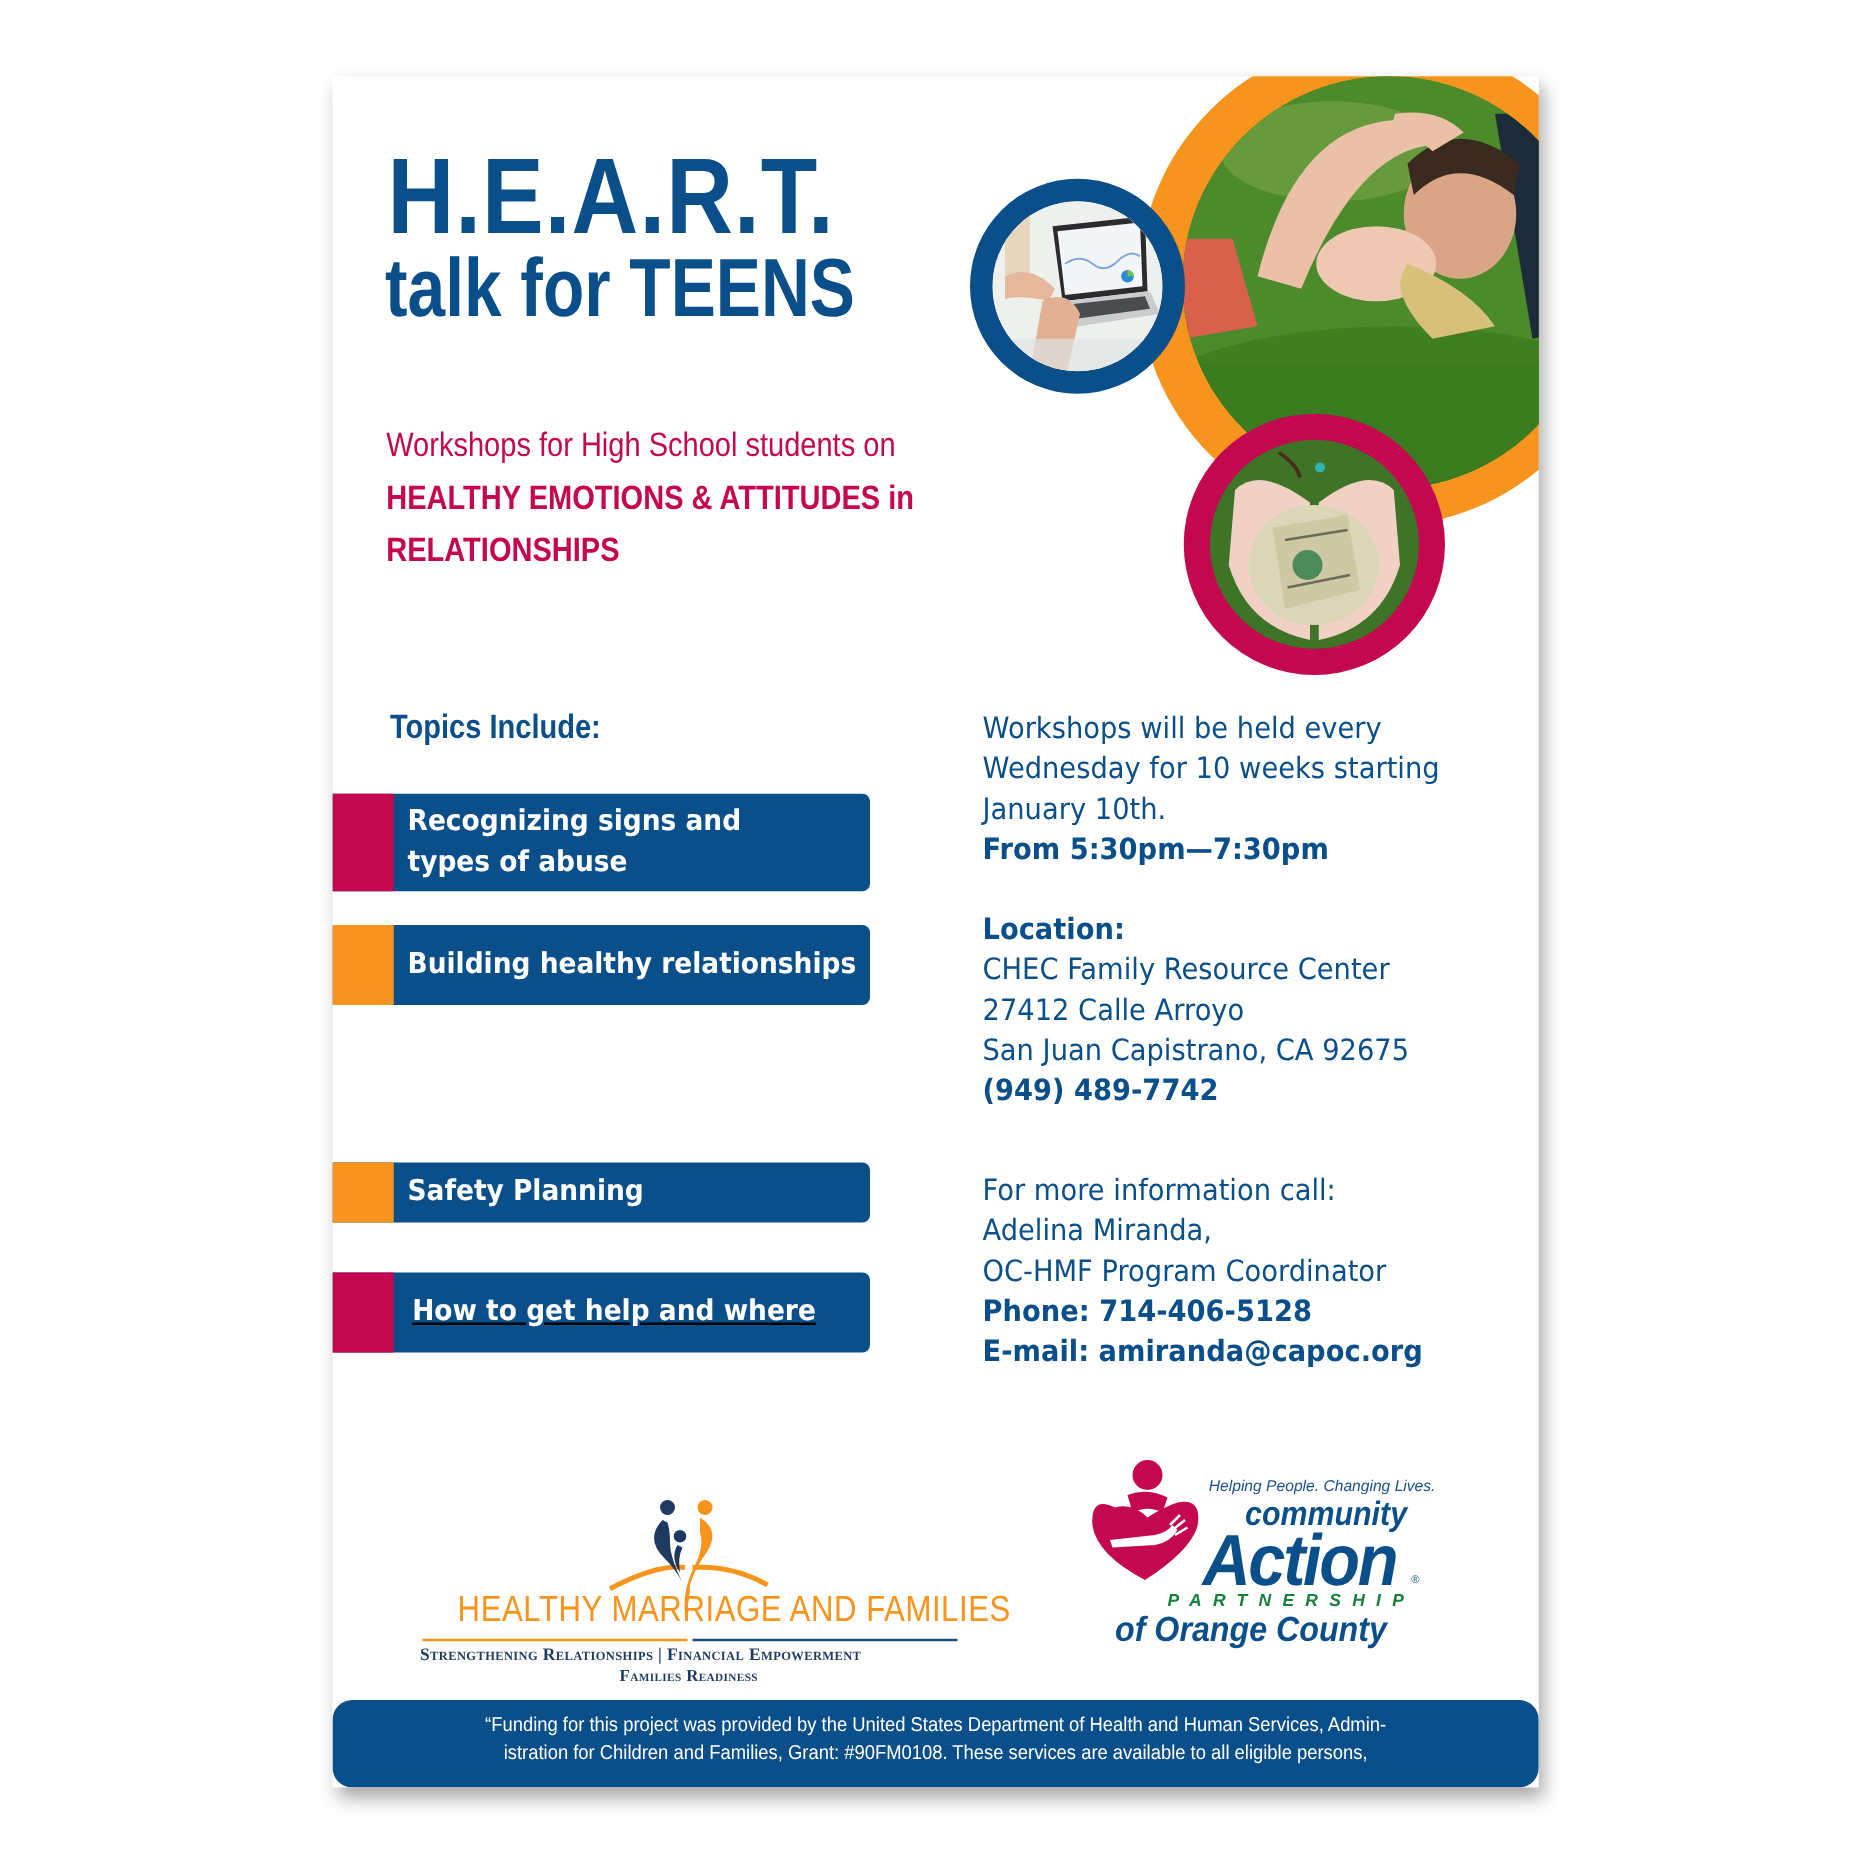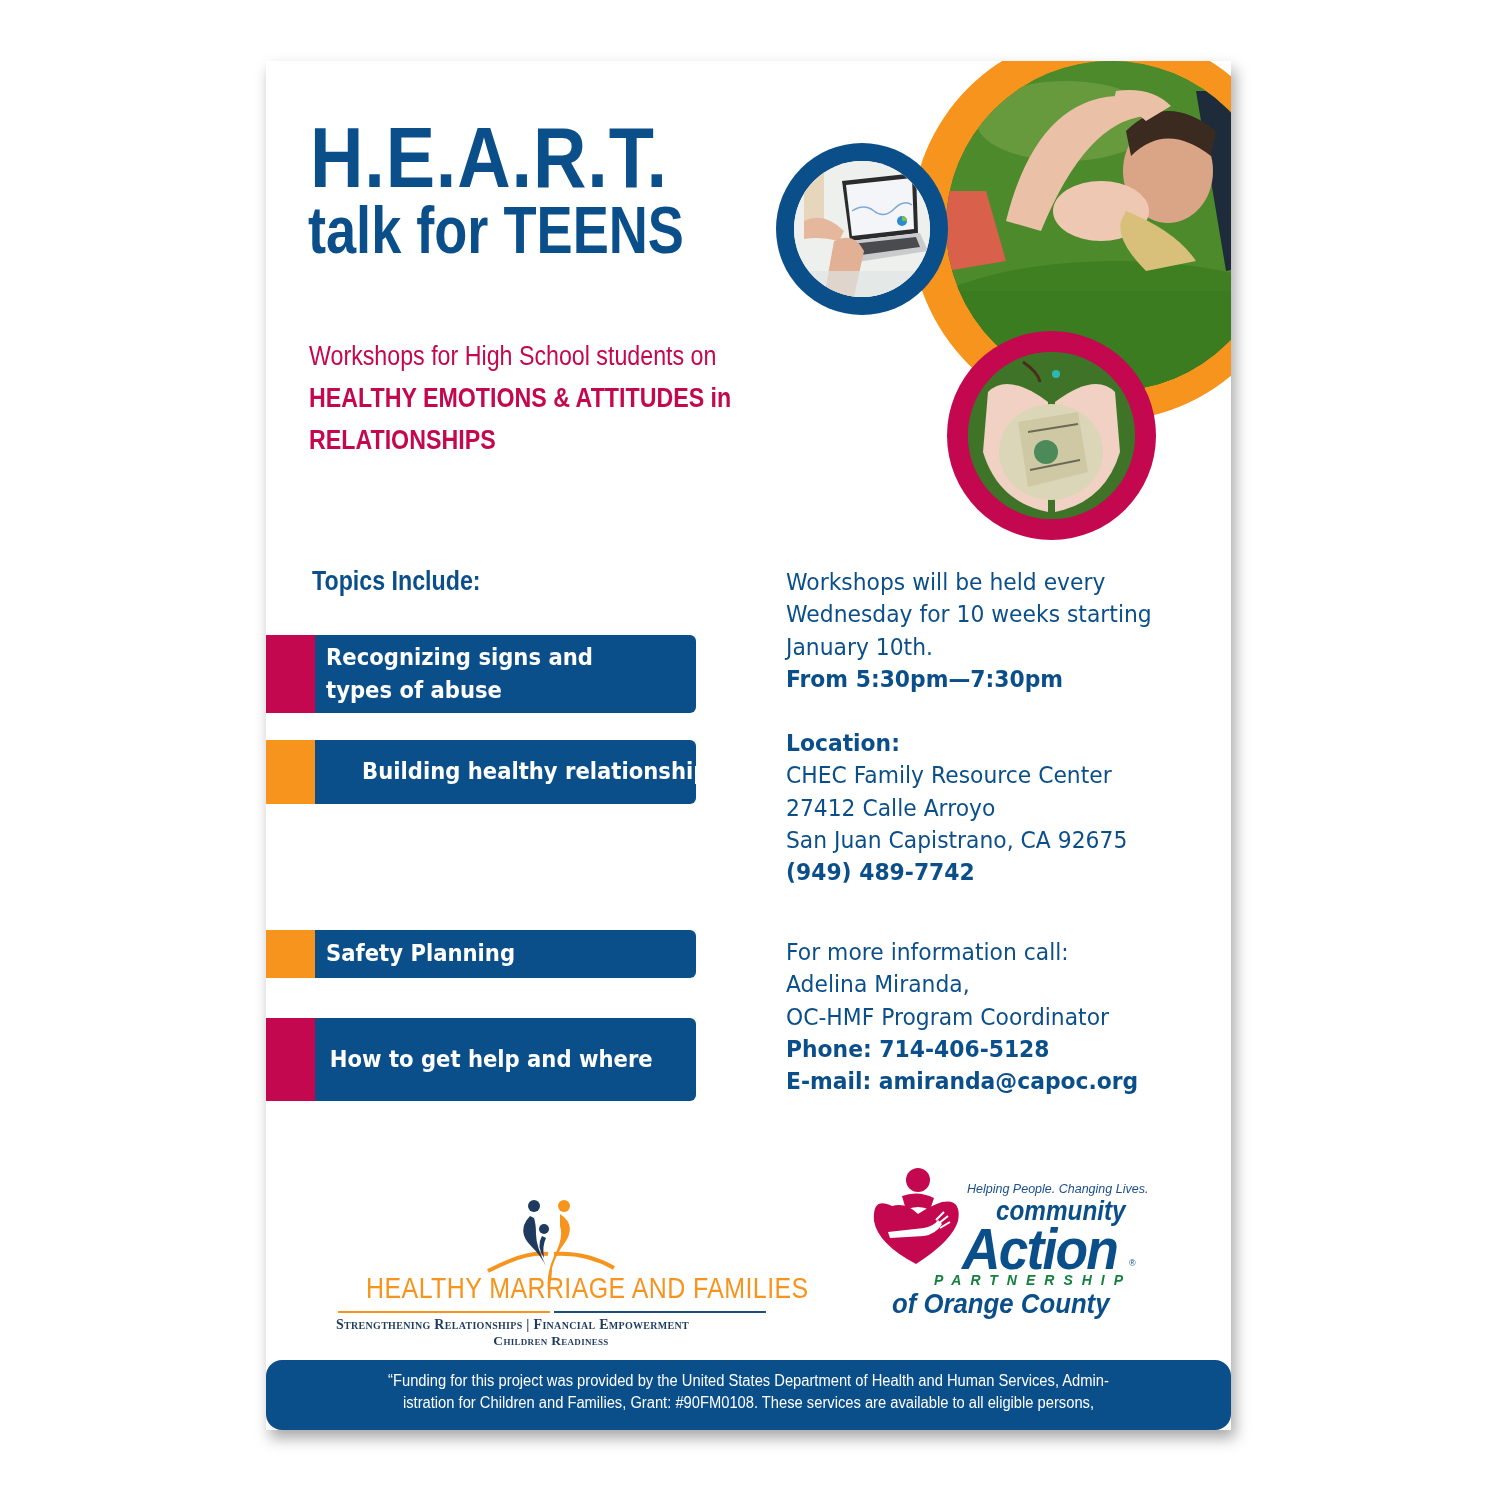--- a/index.html
+++ b/index.html
@@ -212,32 +212,32 @@
   <div class="abs topics-heading">Topics Include:</div>
 
   <div class="topic" style="top:574px; height:78px;">
     <div class="tab" style="background:#c3084f;"></div>
     <div class="label">
       <div>Recognizing signs and</div>
       <div>types of abuse</div>
     </div>
   </div>
 
-  <div class="topic" style="top:679px; height:64px;gap:36px;">
+  <div class="topic" style="top:679px; height:64px;">
     <div class="tab" style="background:#f7941d;"></div>
     <div class="label">Building healthy relationships</div>
   </div>
 
 
   <div class="topic" style="top:869px; height:48px;">
     <div class="tab" style="background:#f7941d;"></div>
     <div class="label">Safety Planning</div>
   </div>
 
-  <div class="topic" style="top:957px; height:83px;">
+  <div class="topic" style="top:957px; height:64px;text-decoration:underline;">
     <div class="tab" style="background:#c3084f;"></div>
     <div class="label" style="padding-left:16px;">How to get help and where</div>
   </div>
 
   <div class="abs info" style="top:505px;">
     <div>Workshops will be held every</div>
     <div>Wednesday for 10 weeks starting</div>
     <div>January 10th.</div>
     <div class="b">From 5:30pm—7:30pm</div>
   </div>
@@ -266,21 +266,21 @@
       <circle cx="78" cy="10" r="6" fill="#f7941d"></circle>
       <circle cx="58" cy="33" r="5" fill="#1f3a5f"></circle>
       <path d="M44 20 Q30 35 45 50 Q55 60 60 70 Q50 50 50 38 Q50 28 48 22 Z" fill="#1f3a5f"></path>
       <path d="M56 40 Q50 50 58 62 Q56 50 60 42 Z" fill="#1f3a5f"></path>
       <path d="M74 18 Q90 28 80 45 Q70 58 66 72 Q66 85 62 95 Q60 78 68 60 Q78 42 74 30 Z" fill="#f7941d"></path>
     </svg>
     <div class="hmf-title">HEALTHY MARRIAGE AND FAMILIES</div>
     <div class="hmf-rule-o"></div>
     <div class="hmf-rule-n"></div>
     <div class="hmf-tag1">Strengthening Relationships | Financial Empowerment</div>
-    <div class="hmf-tag2">Children Readiness</div>
+    <div class="hmf-tag2">Families Readiness</div>
   </div>
 
   <div class="abs cap-logo">
     <svg class="abs" style="left:2px; top:0;" width="92" height="100" viewBox="0 0 92 100">
       <circle cx="46" cy="14" r="12" fill="#c3084f"></circle>
       <path d="M20 40 Q0 30 2 55 Q6 78 44 98 Q80 75 86 55 Q90 32 70 36 Q58 40 46 48 Q34 36 20 40 Z" fill="#c3084f"></path>
       <path d="M30 30 Q46 24 62 32 L58 44 Q46 38 34 44 Z" fill="#c3084f"></path>
       <path d="M16 66 L52 62 Q62 60 66 54 L70 58 Q64 68 52 70 L18 72 Z" fill="#ffffff"></path>
       <path d="M64 54 L72 46 M66 58 L76 50 M68 62 L78 56" stroke="#ffffff" stroke-width="2"></path>
     </svg>

